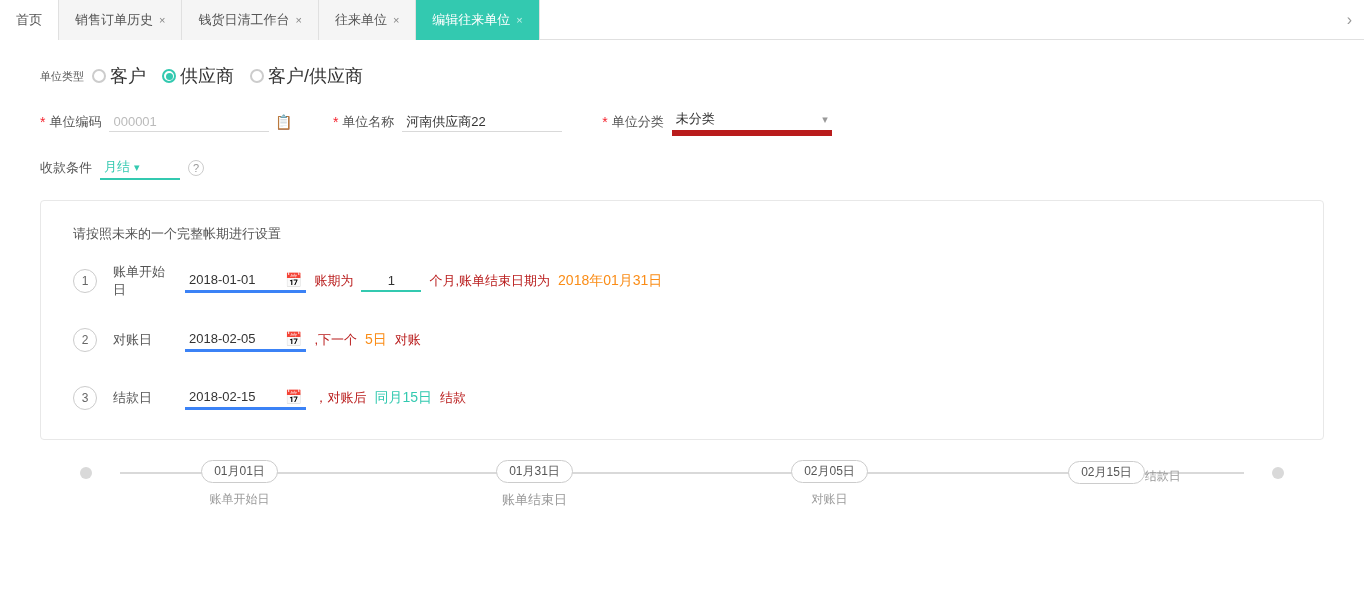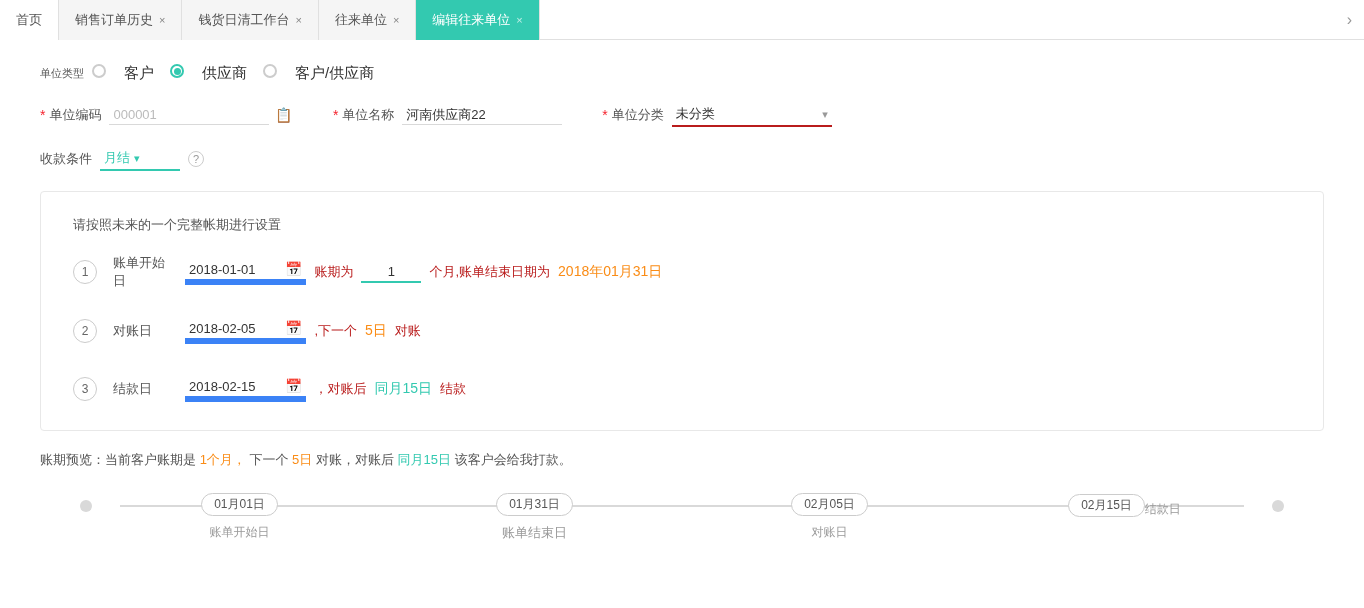--- a/index.html
+++ b/index.html
@@ -70,24 +70,24 @@
       color: #f5222d;
       margin-right: 4px;
     }
     .radio-group {
       display: flex;
       align-items: center;
       gap: 16px;
     }
     .radio-item {
       display: flex;
-      align-items: flex-start;
-      gap: 18px;
-      cursor: pointer;
-      font-size: 15px;
+      align-items: center;
+      gap: 4px;
+      cursor: pointer;
+      font-size: 18px;
     }
     .radio-circle {
       width: 14px;
       height: 14px;
       border-radius: 50%;
       border: 2px solid #ccc;
       display: flex;
       align-items: center;
       justify-content: center;
     }
@@ -130,21 +130,21 @@
       margin-left: 6px;
       color: #33c9b0;
       cursor: pointer;
       font-size: 14px;
     }
 
     
     .select-field {
       display: flex;
       align-items: center;
-      border-bottom: 2px solid #b91c1c;
+      border-bottom: 6px solid #b91c1c;
       padding: 2px 4px;
       min-width: 160px;
       cursor: pointer;
     }
     .select-value {
       flex: 1;
       font-size: 13px;
       color: #333;
     }
     .select-arrow {
@@ -226,21 +226,21 @@
     .row-label {
       font-size: 13px;
       color: #555;
       margin-right: 12px;
       width: 60px;
       flex-shrink: 0;
     }
     .date-field {
       display: flex;
       align-items: center;
-      border-bottom: 6px solid #3b82f6;
+      border-bottom: 3px solid #3b82f6;
       padding: 2px 4px;
     }
     .date-value {
       font-size: 13px;
       color: #333;
       min-width: 90px;
     }
     .period-label {
       font-size: 13px;
       color: #b91c1c;
@@ -389,29 +389,20 @@
       <div class="date-field">
         <span class="date-value">2018-02-15</span>
         <span class="calendar-icon">📅</span>
       </div>
       <span class="period-label">，对账后</span>
       <span class="highlight-cyan">同月15日</span>
       <span class="period-label">结款</span>
     </div>
   </div>
 
-  <div class="preview-text">
-    <span>账期预览：当前客户账期是</span>
-    <span class="highlight-orange">1个月，</span>
-    <span>下一个</span>
-    <span class="highlight-orange">5日</span>
-    <span>对账，对账后</span>
-    <span class="highlight-cyan">同月15日</span>
-    <span>该客户会给我打款。</span>
-  </div>
 
   <div style="position: relative; padding: 0 40px;">
     <div style="display: flex; align-items: flex-start; position: relative;">
 
       <div style="position: absolute; top: 12px; left: 40px; right: 40px; height: 2px; background: #d9d9d9; z-index: 0;"></div>
 
       <div style="width: 12px; height: 12px; border-radius: 50%; background: #d9d9d9; margin-top: 7px; flex-shrink: 0; z-index:1; margin-right: 0;"></div>
 
       <div style="flex: 1; display: flex; justify-content: center; z-index: 1; flex-direction: column; align-items: center;">
         <div style="border: 1px solid #ccc; border-radius: 12px; padding: 2px 12px; font-size: 12px; color: #555; background: #fff; white-space: nowrap;">01月01日</div>

